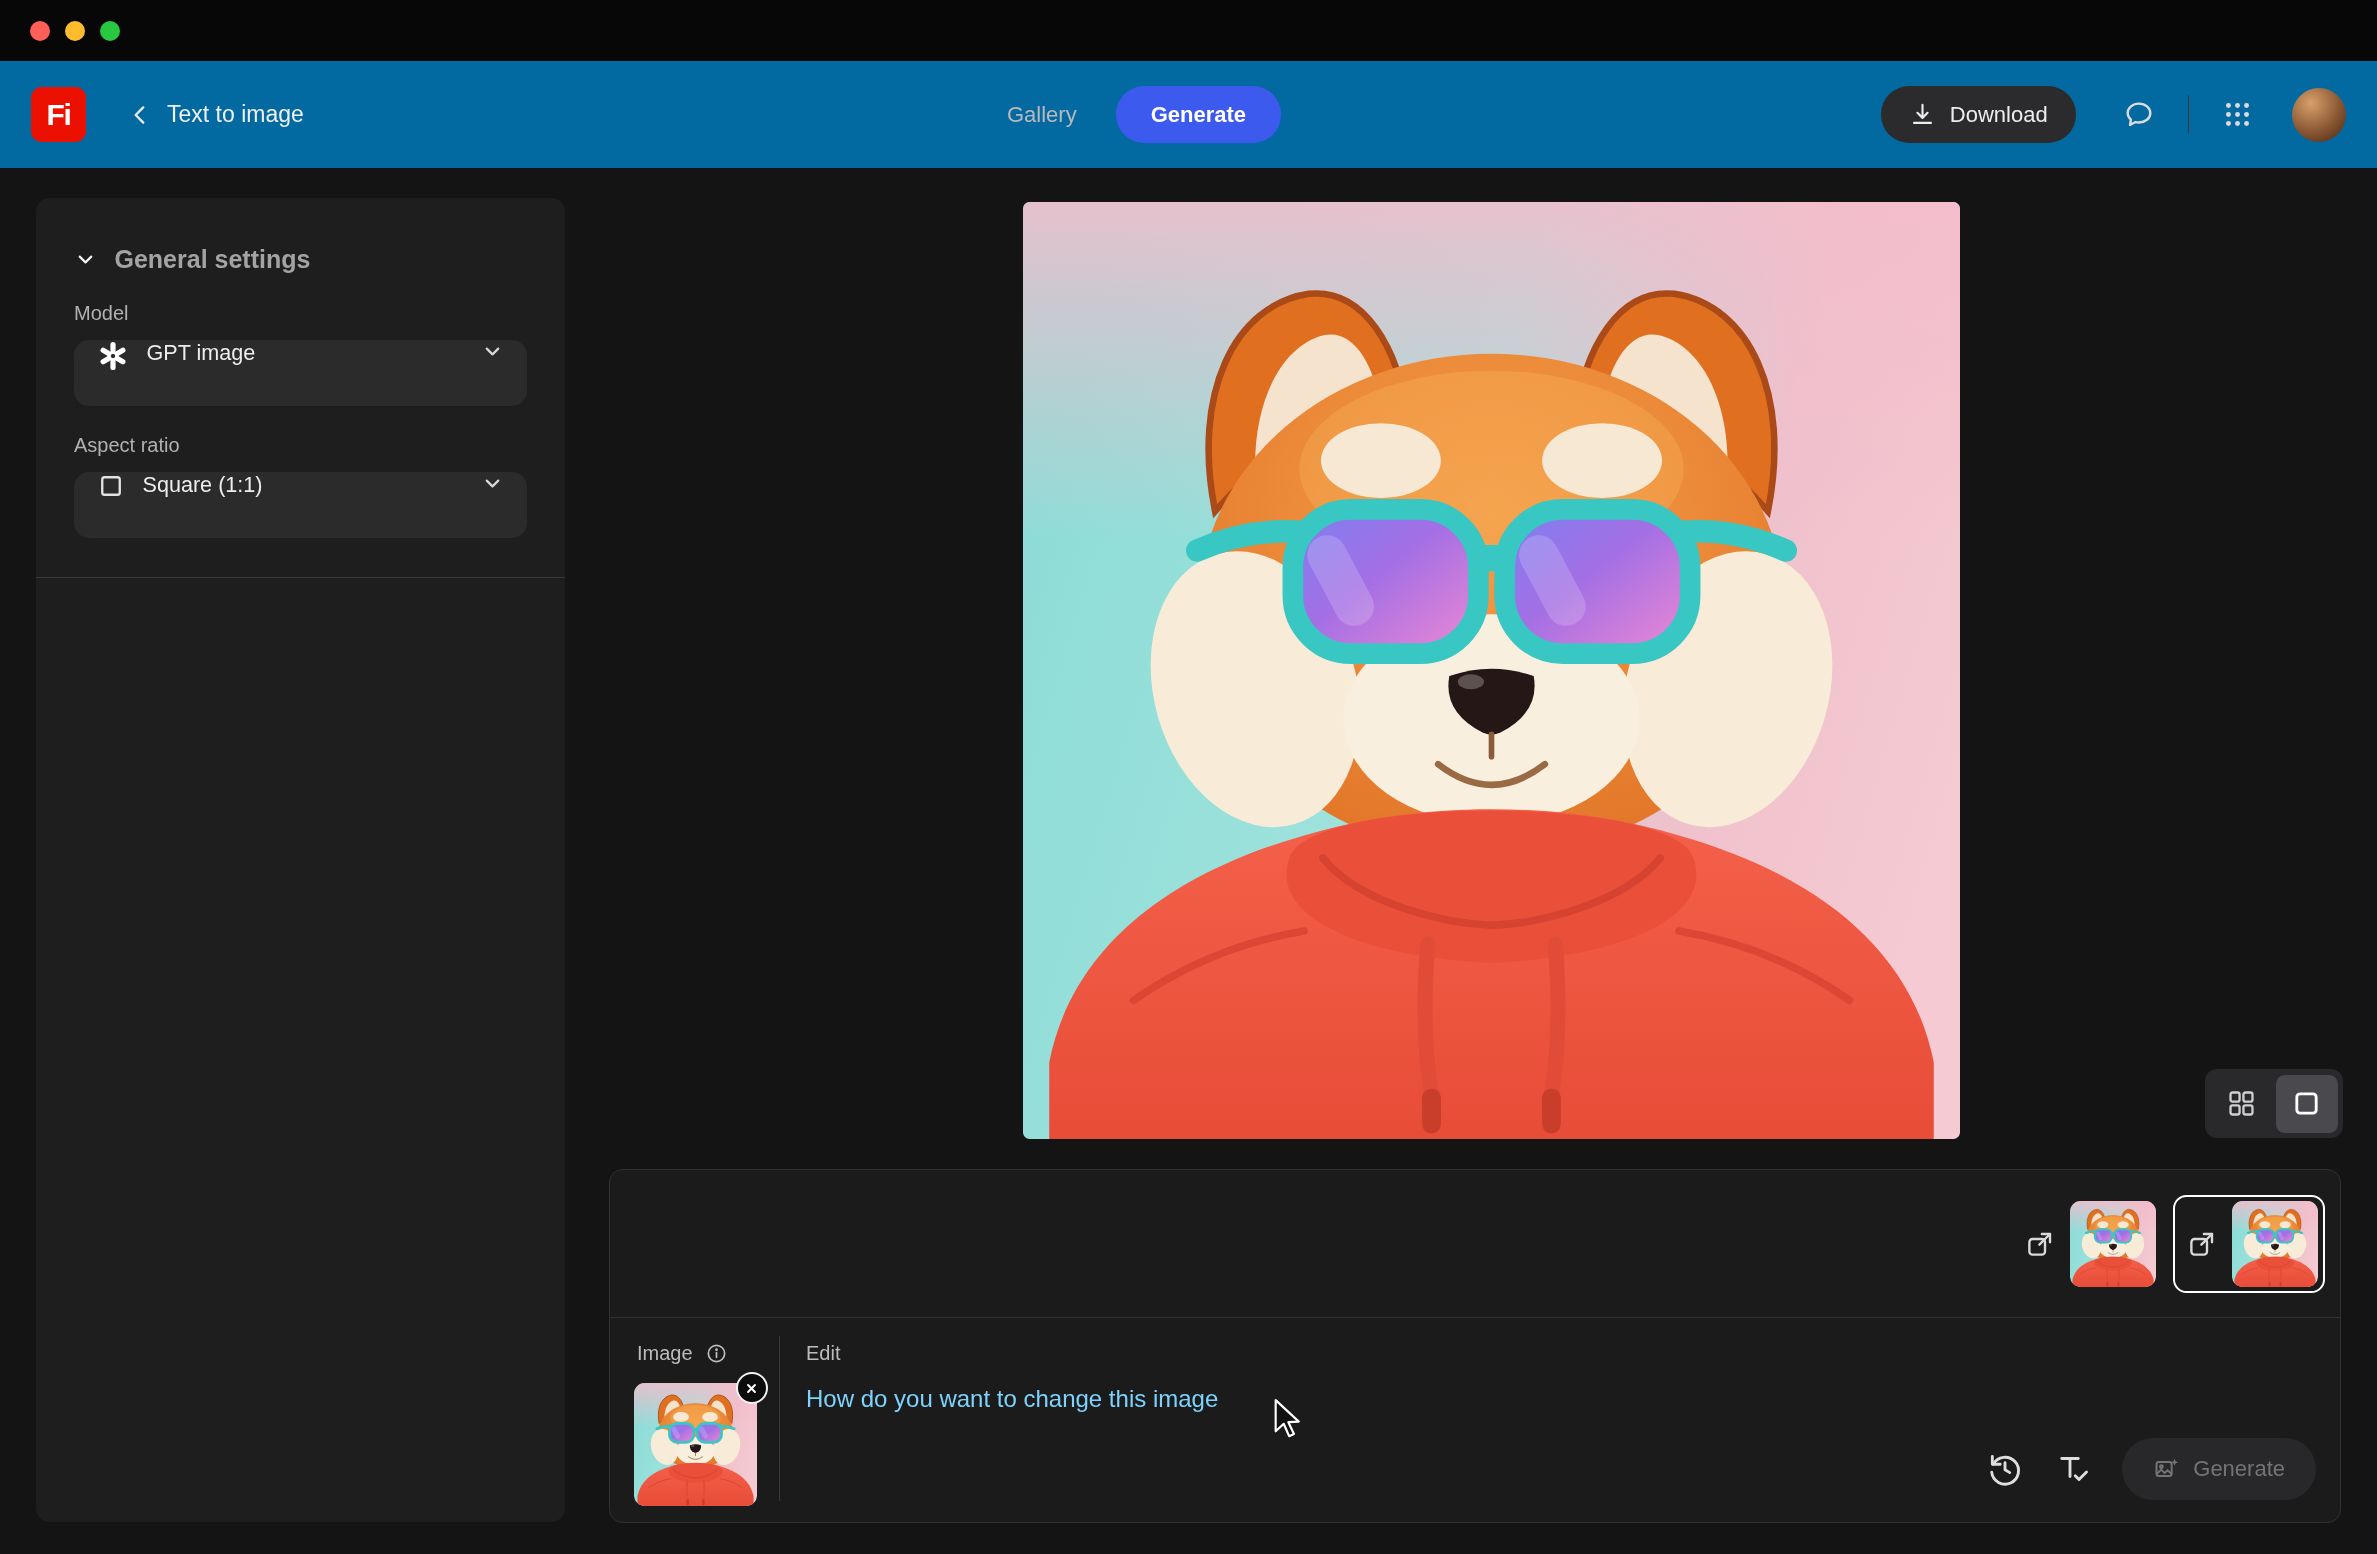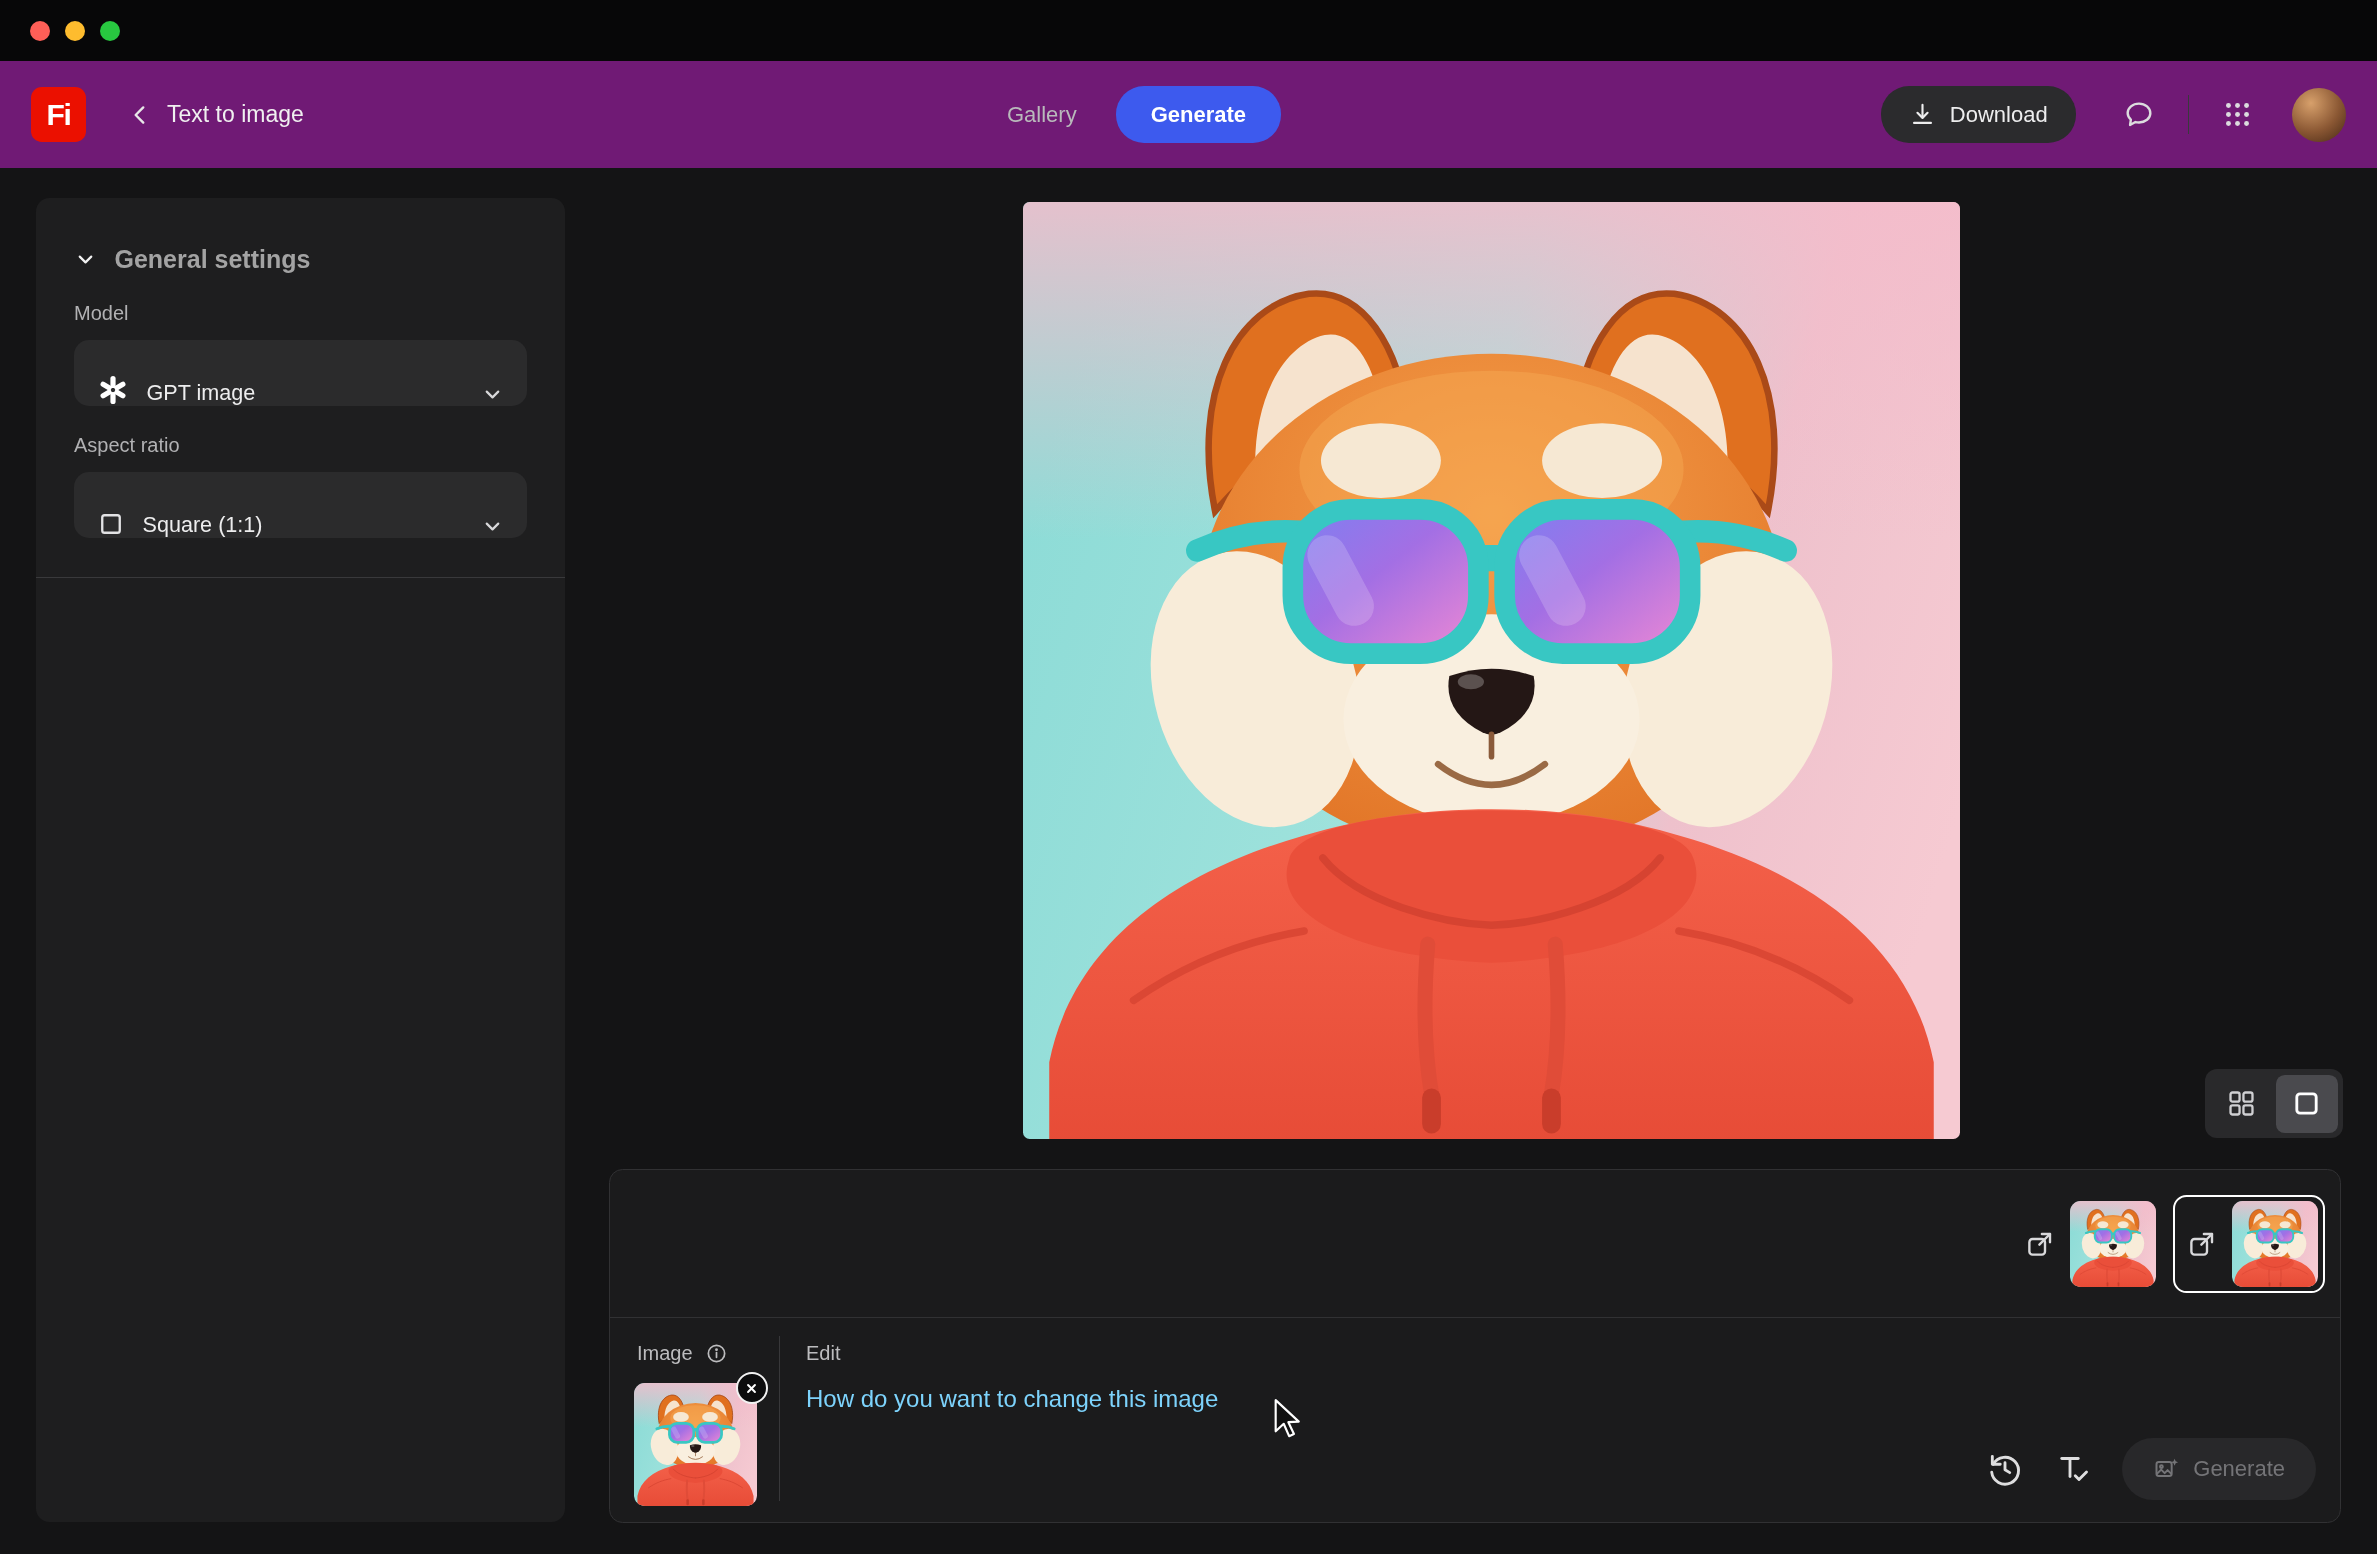--- a/index.html
+++ b/index.html
@@ -12,21 +12,21 @@
 
   
   .titlebar {
     position:absolute; top:0; left:0; right:0; height:61px; background:#070708;
     display:flex; align-items:center; padding-left:30px; gap:15px;
   }
   .light { width:20px; height:20px; border-radius:50%; }
   .light.red { background:#ff5f57; } .light.yellow { background:#febc2e; } .light.green { background:#28c840; }
 
   .header {
-    position:absolute; top:61px; left:0; right:0; height:107px; background:#701a75;
+    position:absolute; top:61px; left:0; right:0; height:107px; background:#0369a1;
     display:flex; align-items:center; padding:0 31px;
   }
   .logo {
     width:55px; height:55px; border-radius:10.8px; background:#EB1000; color:#fff;
     display:flex; align-items:center; justify-content:center; font-size:30px; font-weight:bold; letter-spacing:-1.3px;
   }
   .back-btn { margin-left:35px; width:38px; height:38px; display:flex; align-items:center; justify-content:center; color:#e8e8e8; background:none; border:none; }
   .page-title { margin-left:8px; font-size:23px; color:#f0f0f0; font-weight:400; }
 
   .center-nav { position:absolute; left:1007px; display:flex; align-items:center; gap:39px; }
@@ -52,21 +52,21 @@
   
   .sidebar {
     position:absolute; left:36px; top:198px; width:529px; height:1324px;
     background:#1e1e1f; border-radius:13.5px; padding:47px 38px 0 38px;
   }
   .gs-row { display:flex; align-items:center; gap:17.5px; color:#f2f2f2; background:none; border:none; }
   .gs-row .lbl { font-size:25px; font-weight:bold; color:#a3a3a3; }
   .field-label { margin-top:28px; font-size:20px; color:#b1b1b3; }
   .dropdown {
     margin-top:15px; width:100%; height:66px; background:#2b2b2c; border:none; border-radius:15px;
-    display:flex; align-items:flex-end; padding:0 23px; gap:17.5px; color:#ededee; font-size:21.6px;
+    display:flex; align-items:flex-start; padding:0 23px; gap:17.5px; color:#ededee; font-size:21.6px;
   }
   .dropdown .grow { flex:1; text-align:left; font-size:21.6px; color:#ededee; }
   .openai-badge { width:32px; height:32px; display:flex; align-items:center; justify-content:center; }
   .sq-icon { color:#e3e3e5; display:flex; }
   .side-divider { margin:39px -38px 0 -38px; height:1.3px; background:#39393b; }
 
   
   .stage-image {
     position:absolute; left:1023px; top:202px; width:937px; height:937px;
     border-radius:6.7px; overflow:hidden;

